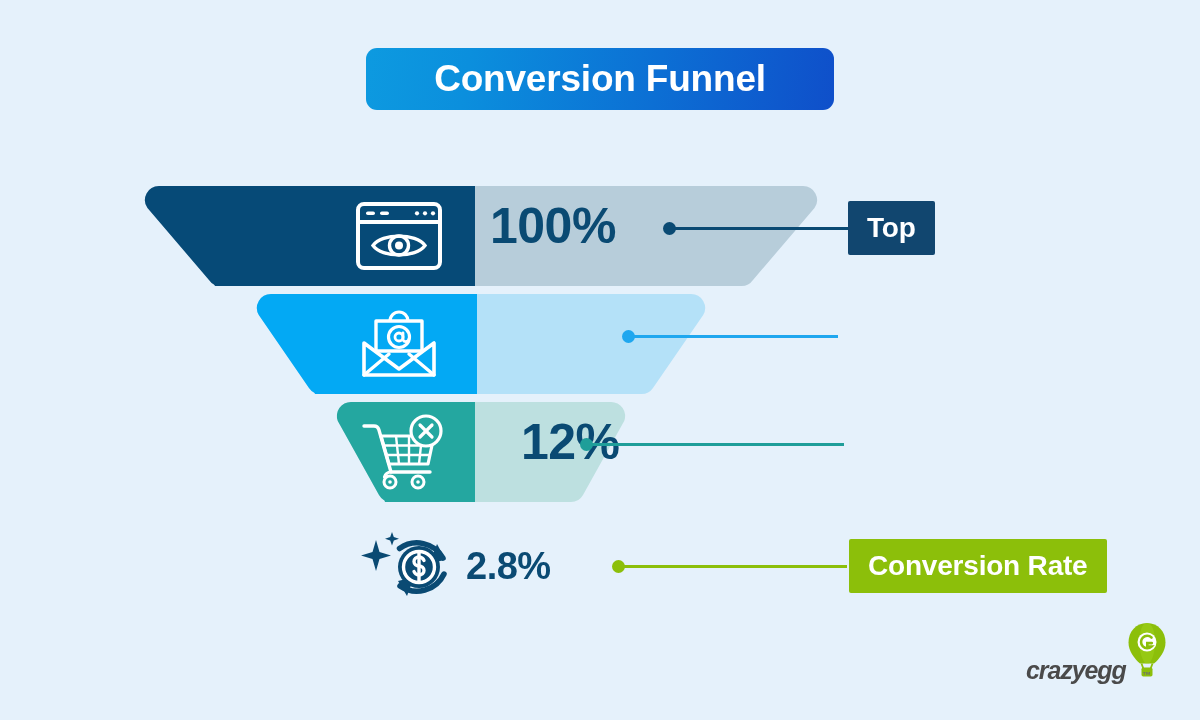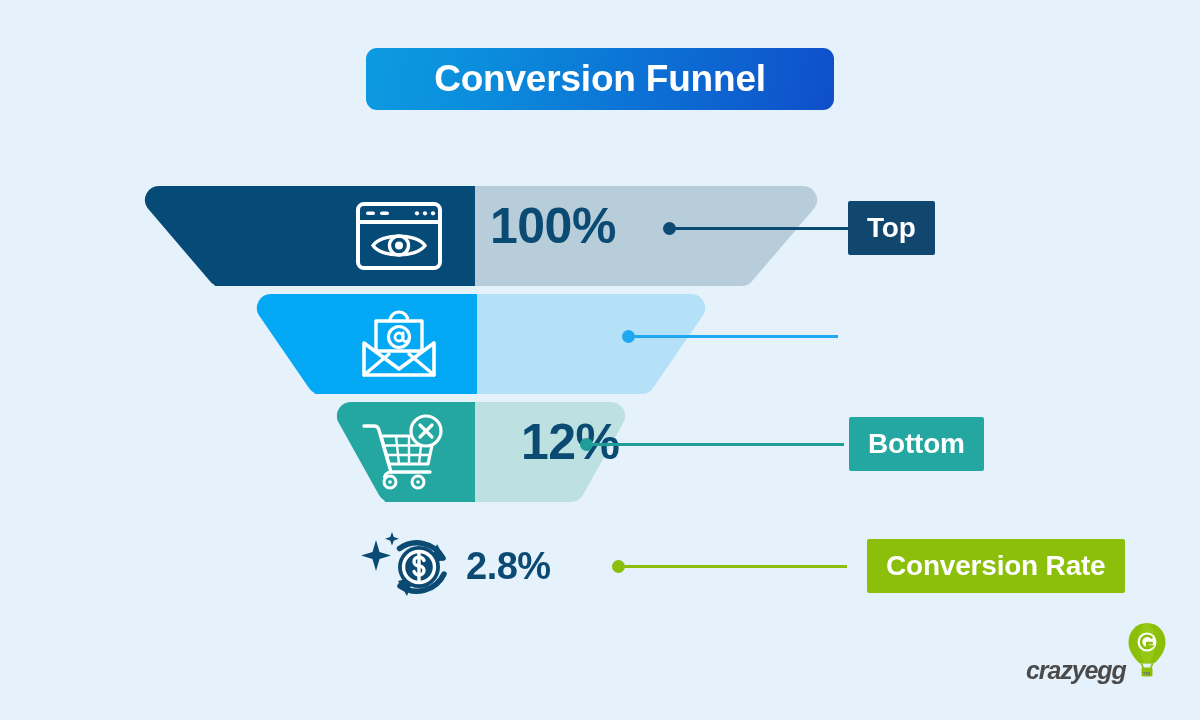--- a/index.html
+++ b/index.html
@@ -309,23 +309,20 @@
     </div>
 
     <div class="tier-value" style="left:152px;margin-left:32px;">12%</div>
   </div>
 
   <div class="connector" style="left:580px; top:437px; width:264px;">
     <span class="dot" style="background:#1f9e99;"></span>
     <span class="line" style="background:#1f9e99;"></span>
   </div>
 
-  <div class="badge" style="left:849px; top:417px; background:#24a7a0;">
-    <span>Bottom</span>
-  </div>
 
   <div id="rate-row">
     <svg width="94" height="84" viewBox="0 0 94 84">
       <path d="M16,16 L19.5,28 L31,31.5 L19.5,35 L16,47 L12.5,35 L1,31.5 L12.5,28 Z" fill="#0a4a73"></path>
       <path d="M32,8 L33.8,13 L39,14.8 L33.8,16.6 L32,21.6 L30.2,16.6 L25,14.8 L30.2,13 Z" fill="#0a4a73"></path>
       <path d="M39.5,24.5 A30,30 0 0 1 83,34" fill="none" stroke="#0a4a73" stroke-width="5.5" stroke-linecap="round"></path>
       <path d="M77,20 L85.5,35.5 L69.5,40 Z" fill="#0a4a73"></path>
       <path d="M84,50 A30,30 0 0 1 40,62" fill="none" stroke="#0a4a73" stroke-width="5.5" stroke-linecap="round"></path>
       <path d="M47,72 L38,57 L54,53 Z" fill="#0a4a73"></path>
       <circle cx="59" cy="43" r="21" fill="#0a4a73"></circle>
@@ -334,21 +331,21 @@
       <line x1="59" y1="29" x2="59" y2="57" stroke="#ffffff" stroke-width="3.4" stroke-linecap="round"></line>
     </svg>
     <span id="rate-value">2.8%</span>
   </div>
 
   <div class="connector" style="left:612px; top:559px; width:235px;">
     <span class="dot" style="background:#8cbf0a;"></span>
     <span class="line" style="background:#8cbf0a;"></span>
   </div>
 
-  <div class="badge" style="left:849px; top:539px; background:#8cbf0a;margin-left:18px;">
+  <div class="badge" style="left:849px; top:539px; background:#8cbf0a;">
     <span>Conversion Rate</span>
   </div>
 
   <div id="logo">
     <svg id="logo-mark" viewBox="0 0 46 56">
       <path d="M23,1 C34,1 41.5,9.5 41.5,20.5 C41.5,29 35.5,37 30,41.5 H16 C10.5,37 4.5,29 4.5,20.5 C4.5,9.5 12,1 23,1 Z" fill="#8cbf0a"></path>
       <path d="M23,1 C28,1 31,9 31,20.5 C31,30 28.5,38 25,41.5 H21.5 C18,38 15.5,30 15.5,20.5 C15.5,9 18,1 23,1 Z" fill="#9fd11c" opacity="0.55"></path>
       <circle cx="23" cy="20" r="9.5" fill="#ffffff"></circle>
       <path d="M27.5,15.5 a6.2,6.2 0 1 0 0,9 h-4.2 v-3.4 h4.5" fill="none" stroke="#8cbf0a" stroke-width="2.6" stroke-linecap="round"></path>
       <path d="M17.5,41.5 L19.5,47 M28.5,41.5 L26.5,47" stroke="#8cbf0a" stroke-width="1.8"></path>

